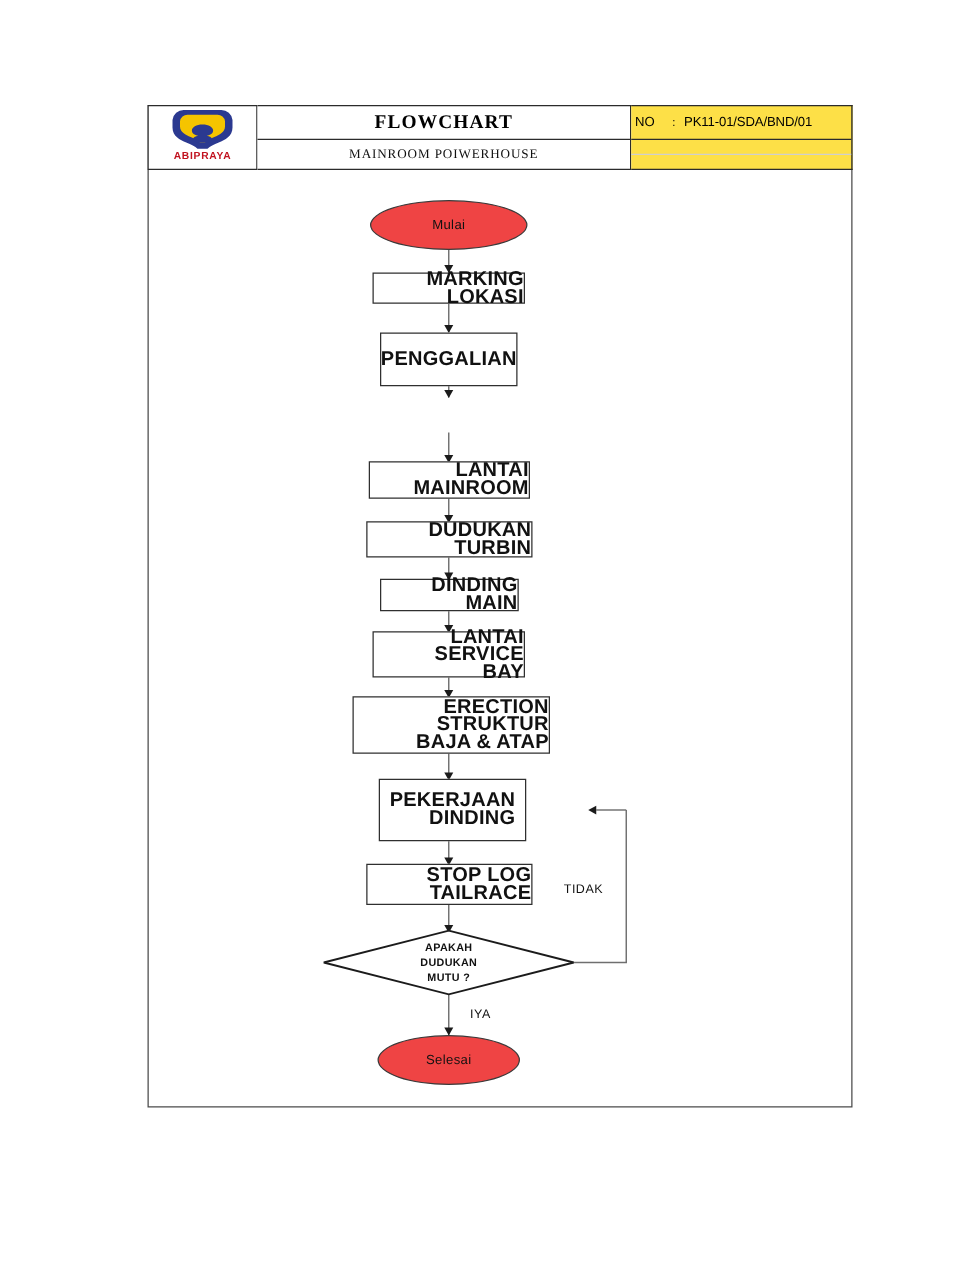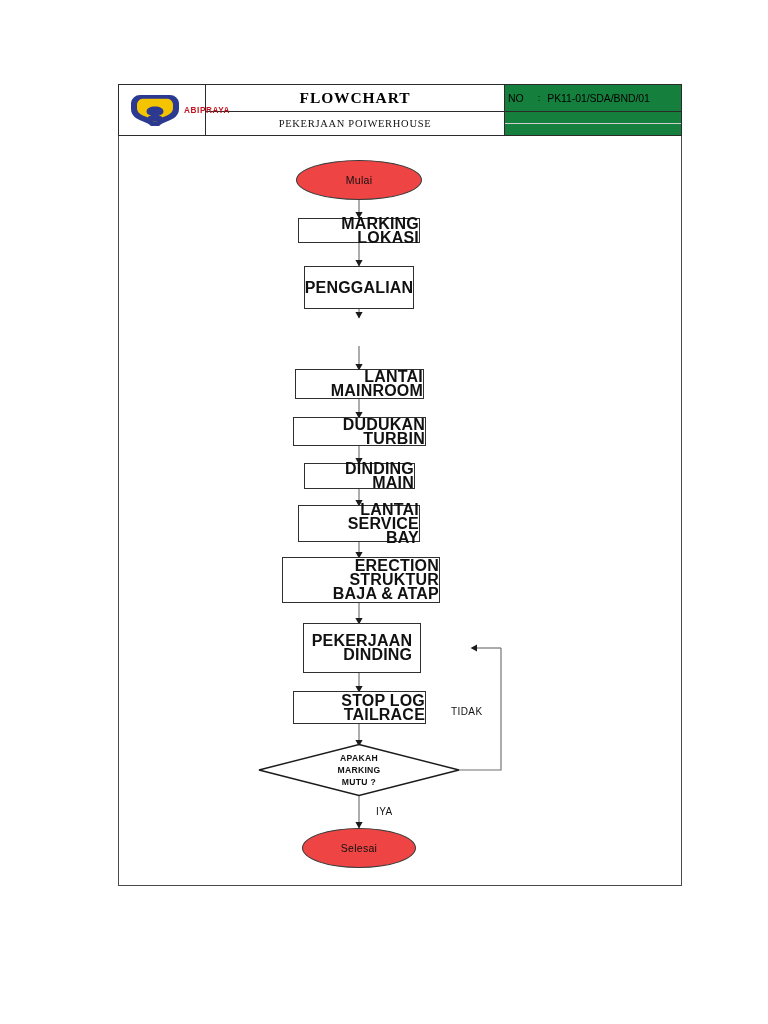--- a/index.html
+++ b/index.html
@@ -61,21 +61,21 @@
     font-size:10.5px;
     letter-spacing:.7px;
     color:#111;
   }
   .tb-right-cell{
     flex:1;
     border:1.5px solid #2b2b2b;
     border-left:none;
     box-sizing:border-box;
     display:flex;flex-direction:column;
-    background:#15803d;
+    background:#fde047;
   }
   .tb-no-row{
     flex:0 0 26px;
     display:flex;align-items:center;
     border-bottom:1.2px solid #2b2b2b;
     padding-left:3px;
     font-size:10.5px;
     color:#000;
     white-space:nowrap;
   }
@@ -85,21 +85,21 @@
   .tb-empty-row{
     flex:1;
     border-bottom:1px solid #cfcfcf;
   }
   .tb-empty-row:last-child{border-bottom:none;}
 
   
   .logo-wrap{
     width:72px;height:46px;
     position:relative;
-    display:flex;flex-direction:row;
+    display:flex;flex-direction:column;
     align-items:center;justify-content:flex-start;
   }
   .logo-mark{
     width:58px;height:33px;
     position:relative;
   }
   .logo-text{
     font-family:"Liberation Sans", sans-serif;
     font-size:8.2px;font-weight:bold;
     color:#c1121f;
@@ -187,21 +187,21 @@
                    C33.4 27.2 36.6 26 36.6 24.3 C36.6 22.9 34.8 21.9 32.4 21.6
                    C35.4 21 37.5 19.6 37.5 17.4 C37.5 14.6 34 12.5 29 12.5 Z" fill="#2b3990"></path>
         </svg>
       </div>
       <div class="logo-text">ABIPRAYA</div>
     </div>
   </div>
 
   <div class="tb-mid-cell">
     <div class="tb-title">FLOWCHART</div>
-    <div class="tb-subtitle">PEKERJAAN  POIWERHOUSE</div>
+    <div class="tb-subtitle">MAINROOM  POIWERHOUSE</div>
   </div>
 
   <div class="tb-right-cell">
     <div class="tb-no-row">
       <span class="tb-no-label">NO</span>
       <span class="tb-no-colon">:</span>
       <span class="tb-no-value">PK11-01/SDA/BND/01</span>
     </div>
     <div class="tb-empty-row"></div>
     <div class="tb-empty-row"></div>
@@ -276,21 +276,21 @@
   <div class="node-box" style="left:164px;top:421px;width:158px;height:46px;">ERECTION STRUKTUR
 BAJA &amp; ATAP</div>
 
   <div class="node-box" style="left:185px;top:487px;width:118px;height:50px;">PEKERJAAN
 DINDING</div>
 
   <div class="node-box" style="left:175px;top:555px;width:133px;height:33px;">STOP LOG TAILRACE</div>
 
   <div class="node-diamond-label" style="left:191px;top:614px;width:100px;height:40px;">
     <span>APAKAH</span>
-    <span>MARKING</span>
+    <span>DUDUKAN</span>
     <span>MUTU ?</span>
   </div>
 
   <div class="node-ellipse" style="left:184px;top:692px;width:114px;height:40px;">Selesai</div>
 
   <div class="edge-label" style="left:333px;top:570px;">TIDAK</div>
 
   <div class="edge-label" style="left:258px;top:670px;">IYA</div>
 
 </div>

